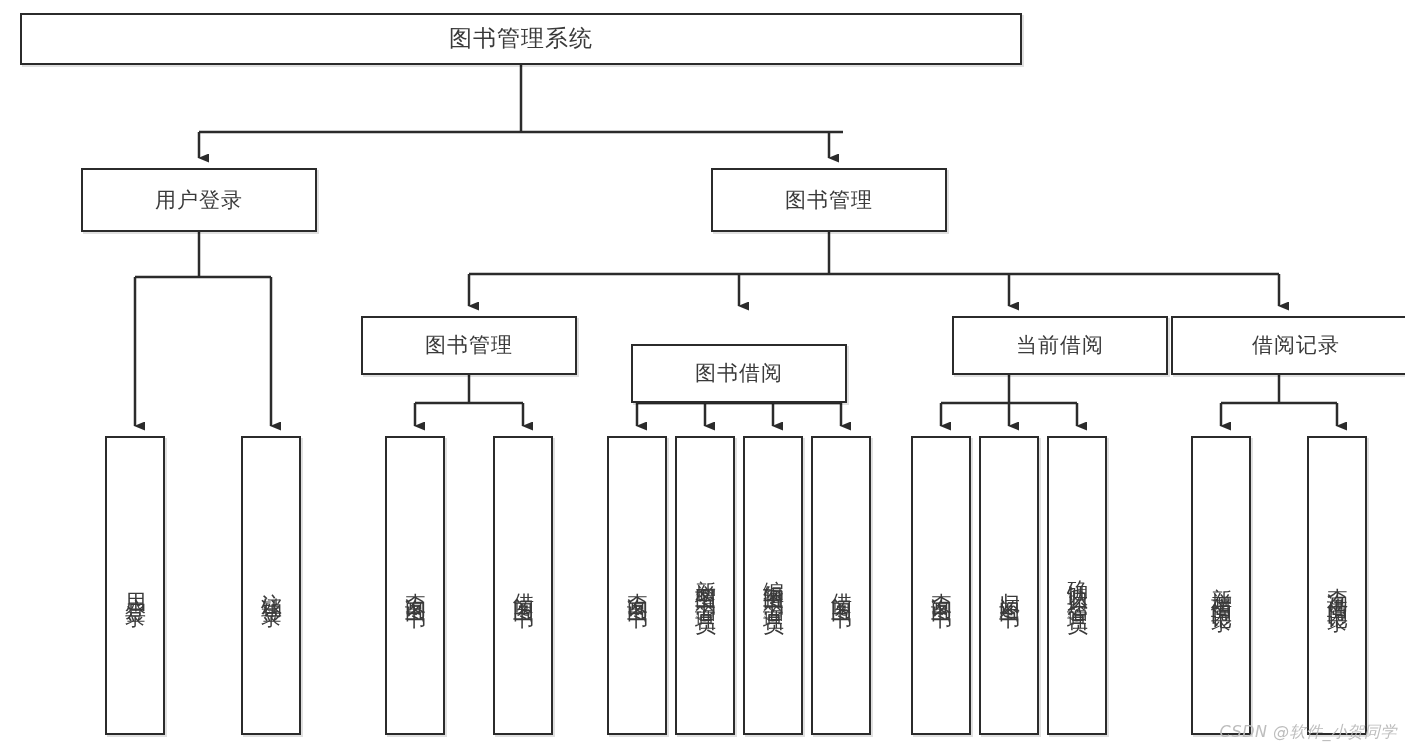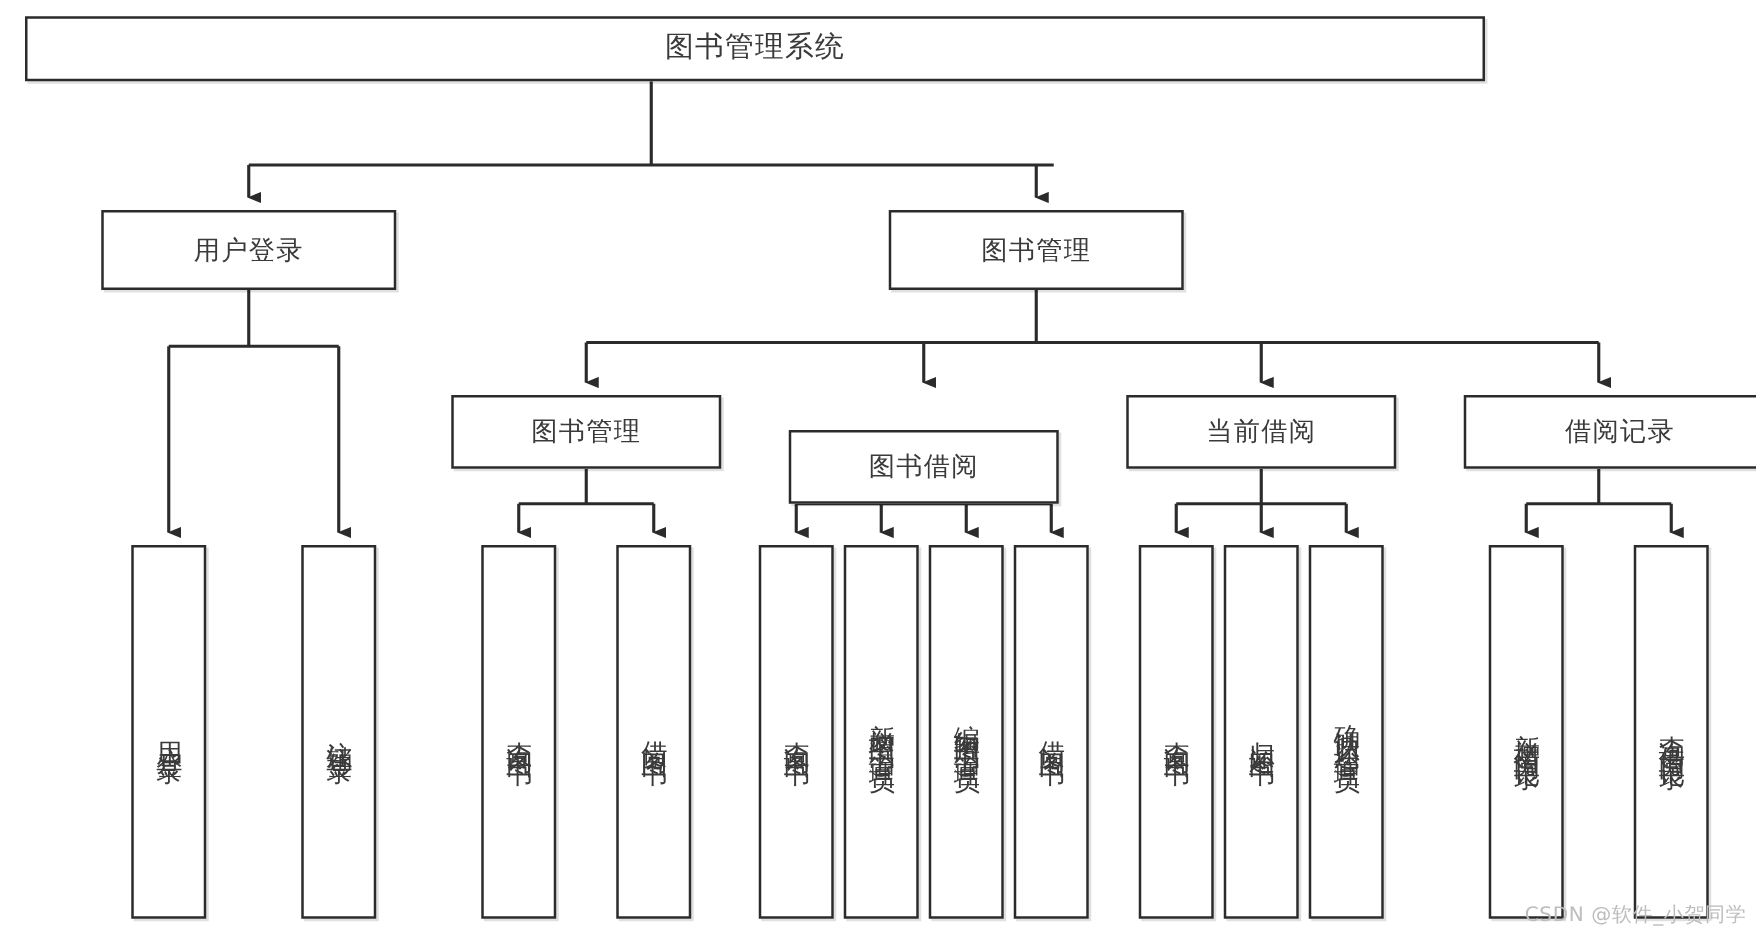--- a/index.html
+++ b/index.html
@@ -64,20 +64,21 @@
   }
   #watermark {
     position: absolute;
     right: 8px;
     bottom: 4px;
     font-size: 16px;
     color: #bdbdbd;
     letter-spacing: 0.5px;
     white-space: nowrap;
     font-family: "DejaVu Sans", "Liberation Sans", sans-serif;
+    font-style: italic;
   }
 </style>
 </head>
 <body>
 
 <div id="diagram-root">
 
   <svg id="connector-layer" viewBox="0 0 1405 747" width="1405" height="747" xmlns="http://www.w3.org/2000/svg">
     <defs>
       <marker id="arrowhead" markerWidth="9" markerHeight="11" refX="4.5" refY="10" orient="auto" markerUnits="userSpaceOnUse">
@@ -121,38 +122,38 @@
       <path d="M1009,403 L1009,426" marker-end="url(#arrowhead)"></path>
       <path d="M1077,403 L1077,426" marker-end="url(#arrowhead)"></path>
 
       <path d="M1279,375 L1279,403"></path>
       <path d="M1221,403 L1337,403"></path>
       <path d="M1221,403 L1221,426" marker-end="url(#arrowhead)"></path>
       <path d="M1337,403 L1337,426" marker-end="url(#arrowhead)"></path>
     </g>
   </svg>
 
-  <div class="node level0" style="left:20px; top:13px; width:1168px; height:52px;">
+  <div class="node level0" style="left:20px; top:13px; width:1002px; height:52px;">
     <span class="node-label">图书管理系统</span>
   </div>
 
   <div class="node level1" style="left:81px; top:168px; width:236px; height:64px;">
     <span class="node-label">用户登录</span>
   </div>
   <div class="node level1" style="left:711px; top:168px; width:236px; height:64px;">
     <span class="node-label">图书管理</span>
   </div>
 
   <div class="node level2" style="left:361px; top:316px; width:216px; height:59px;">
     <span class="node-label">图书管理</span>
   </div>
   <div class="node level2" style="left:631px; top:316px; width:216px; height:59px;margin-top:28px;">
     <span class="node-label">图书借阅</span>
   </div>
-  <div class="node level2" style="left:901px; top:316px; width:216px; height:59px;">
+  <div class="node level2" style="left:952px; top:316px; width:216px; height:59px;">
     <span class="node-label">当前借阅</span>
   </div>
   <div class="node level2" style="left:1171px; top:316px; width:250px; height:59px;">
     <span class="node-label">借阅记录</span>
   </div>
 
   <div class="node leaf" style="left:105px; top:436px; width:60px; height:299px;">
     <span class="node-label">用户登录</span>
   </div>
   <div class="node leaf" style="left:241px; top:436px; width:60px; height:299px;">

